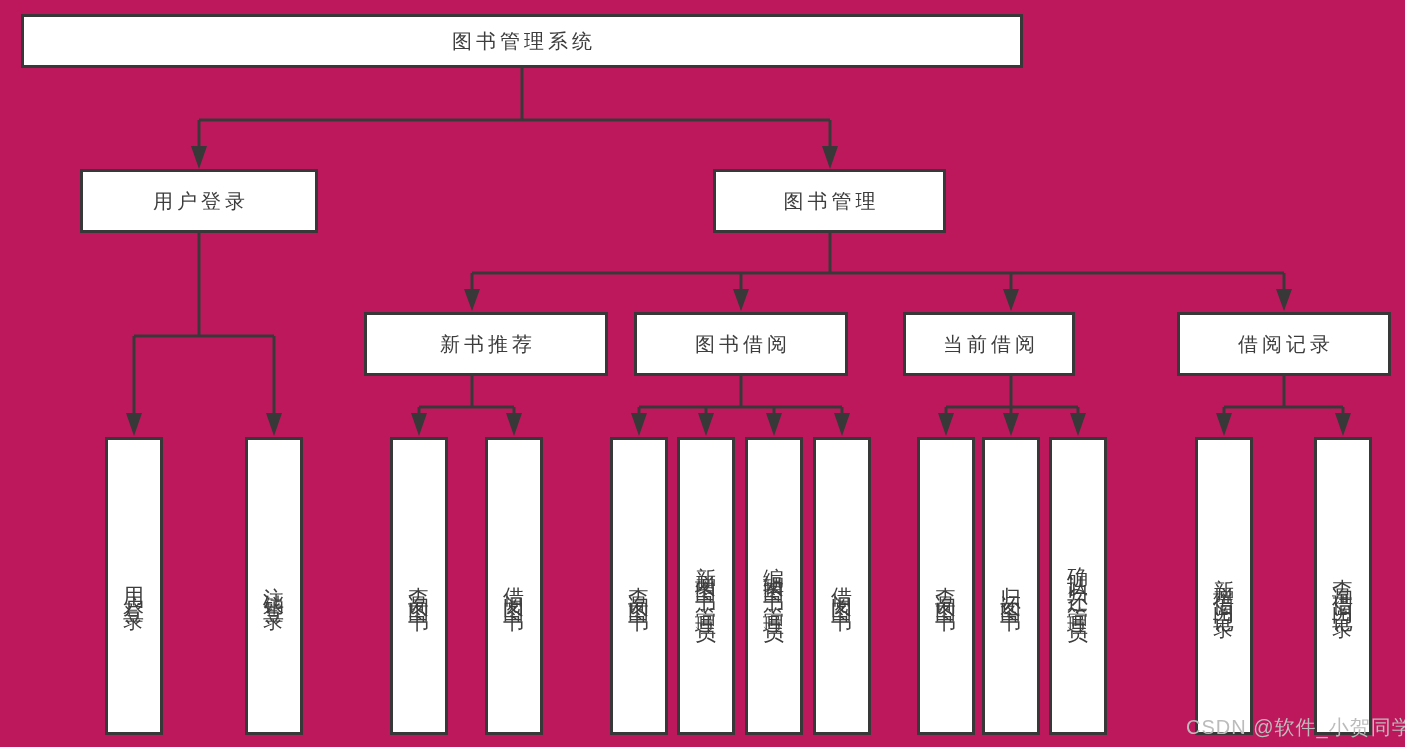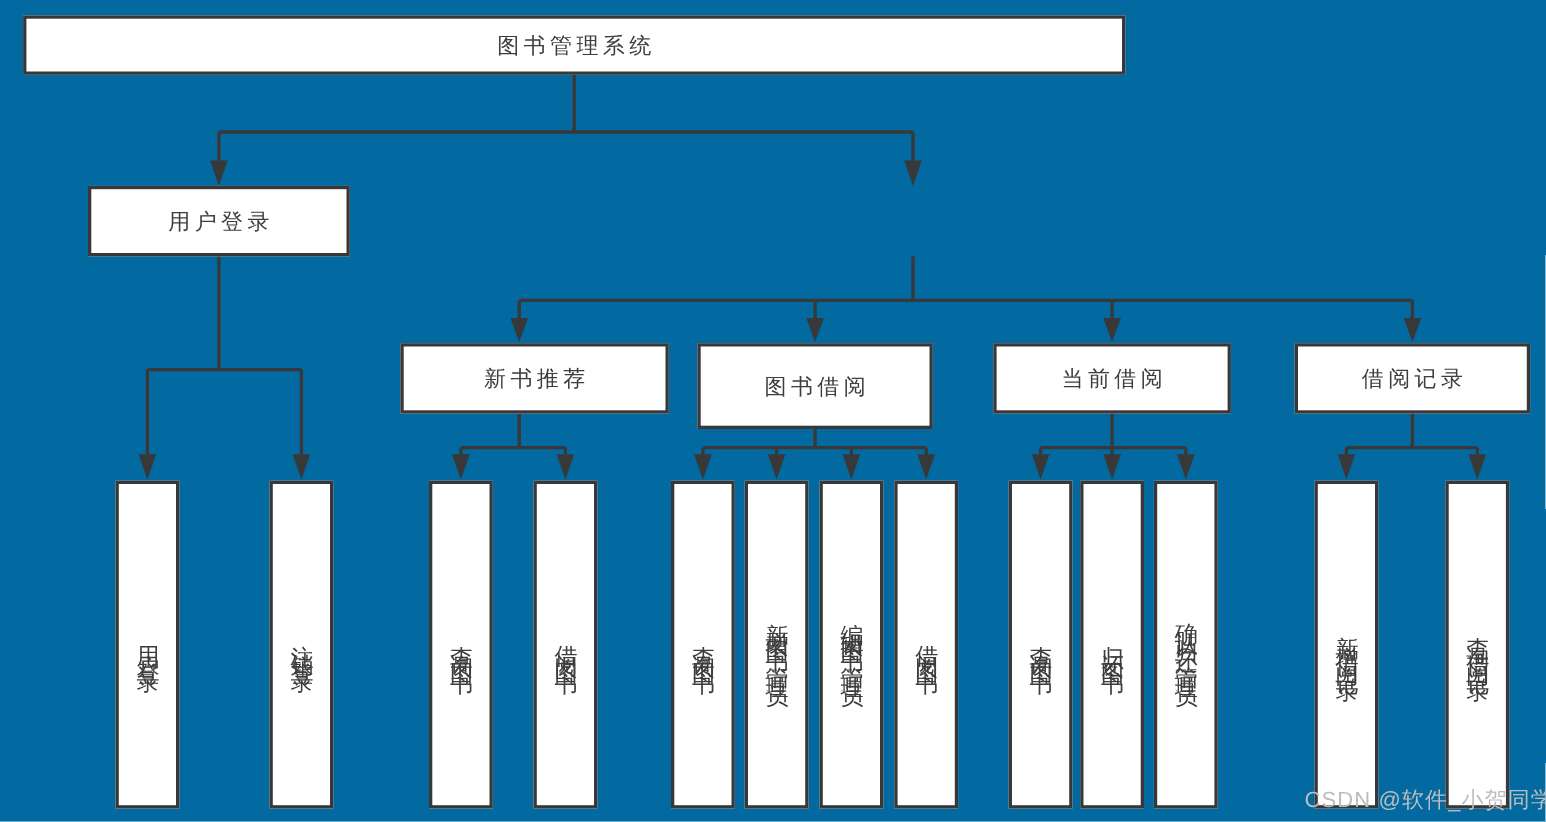--- a/index.html
+++ b/index.html
@@ -1,19 +1,19 @@
 <!DOCTYPE html>
 <html><head>
 <meta charset="utf-8">
 <style>
   html,body{margin:0;padding:0;background:#ffffff;}
   .canvas{
     position:relative;
     width:1405px;height:747px;
-    background:#0369a1;
+    background:#be185d;
     font-family:"Liberation Sans","DejaVu Sans",sans-serif;
     overflow:hidden;
   }
   .wires{position:absolute;left:0;top:0;width:1405px;height:747px;}
   .node{
     position:absolute;
     box-sizing:border-box;
     border:3px solid #383838;
     background:#ffffff;
     display:flex;align-items:center;justify-content:center;
@@ -89,28 +89,31 @@
     </g>
   </svg>
 
   <div class="node h" style="left:21px;top:14px;width:1002px;height:54px">
     <span class="lbl">图书管理系统</span>
   </div>
 
   <div class="node h" style="left:80px;top:169px;width:238px;height:64px">
     <span class="lbl">用户登录</span>
   </div>
+  <div class="node h" style="left:713px;top:169px;width:233px;height:64px">
+    <span class="lbl">图书管理</span>
+  </div>
 
   <div class="node h" style="left:364px;top:312px;width:244px;height:64px">
     <span class="lbl">新书推荐</span>
   </div>
-  <div class="node h" style="left:634px;top:312px;width:214px;height:78px">
+  <div class="node h" style="left:634px;top:312px;width:214px;height:64px">
     <span class="lbl">图书借阅</span>
   </div>
-  <div class="node h" style="left:903px;top:312px;width:216px;height:64px">
+  <div class="node h" style="left:903px;top:312px;width:172px;height:64px">
     <span class="lbl">当前借阅</span>
   </div>
   <div class="node h" style="left:1177px;top:312px;width:214px;height:64px">
     <span class="lbl">借阅记录</span>
   </div>
 
   <div class="node v" style="left:105px;top:437px;width:58px;height:298px">
     <span class="vlbl">用户登录</span>
   </div>
   <div class="node v" style="left:245px;top:437px;width:58px;height:298px">

